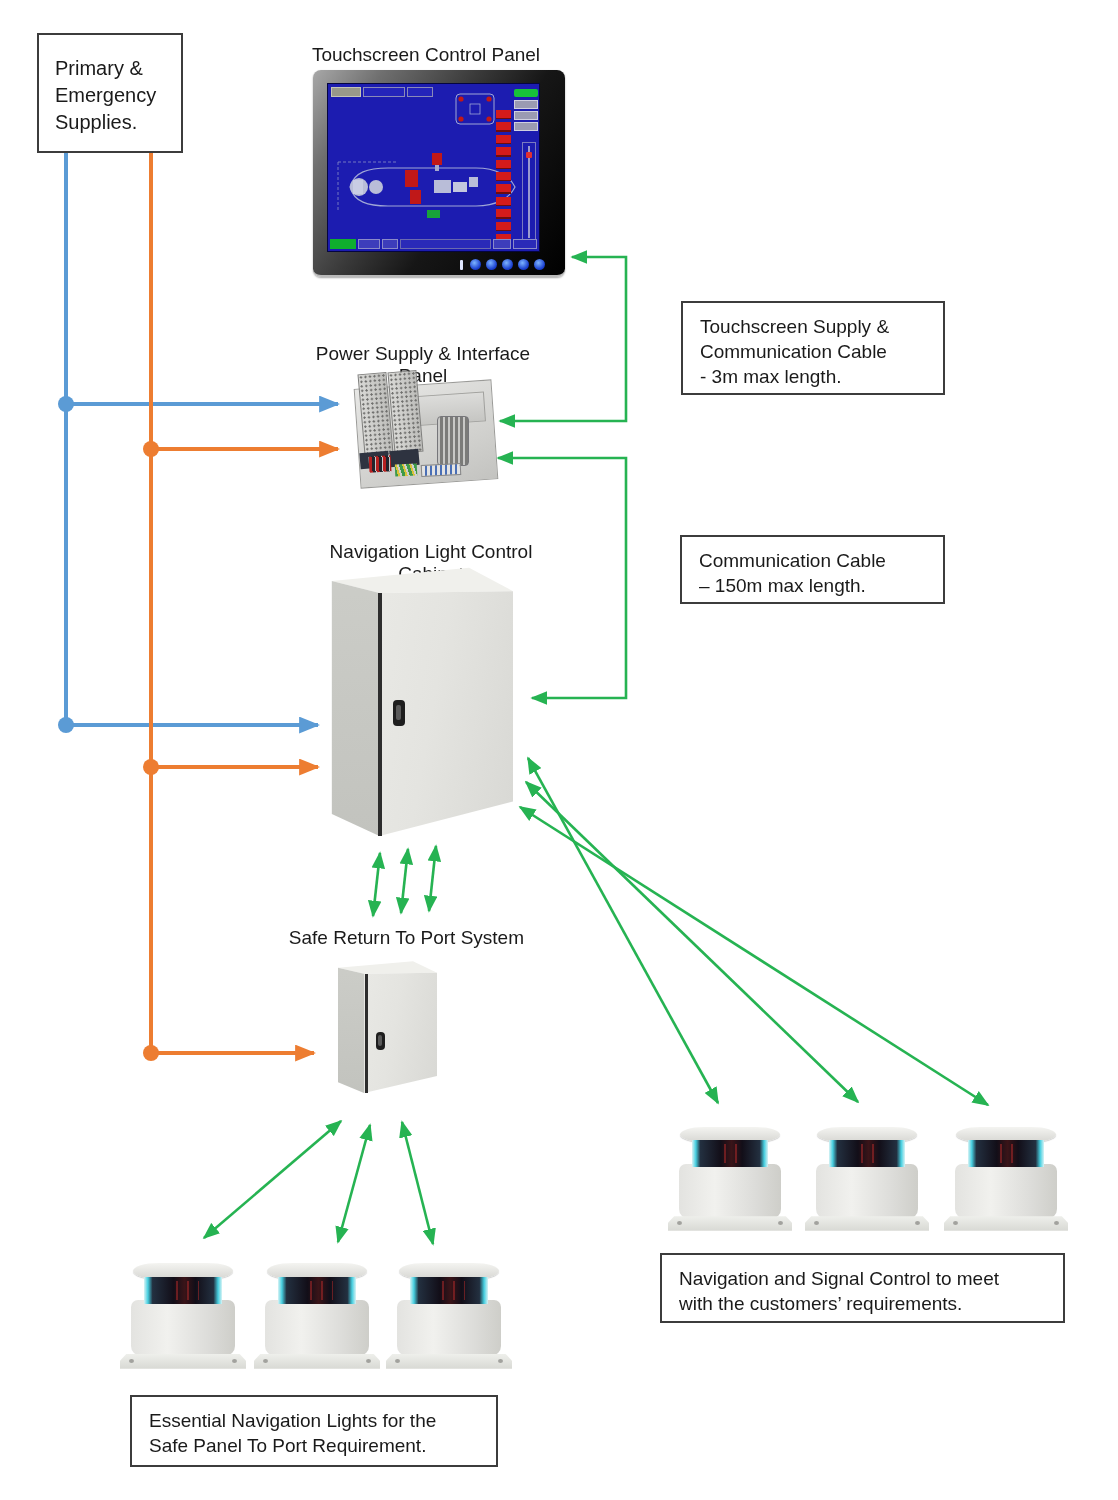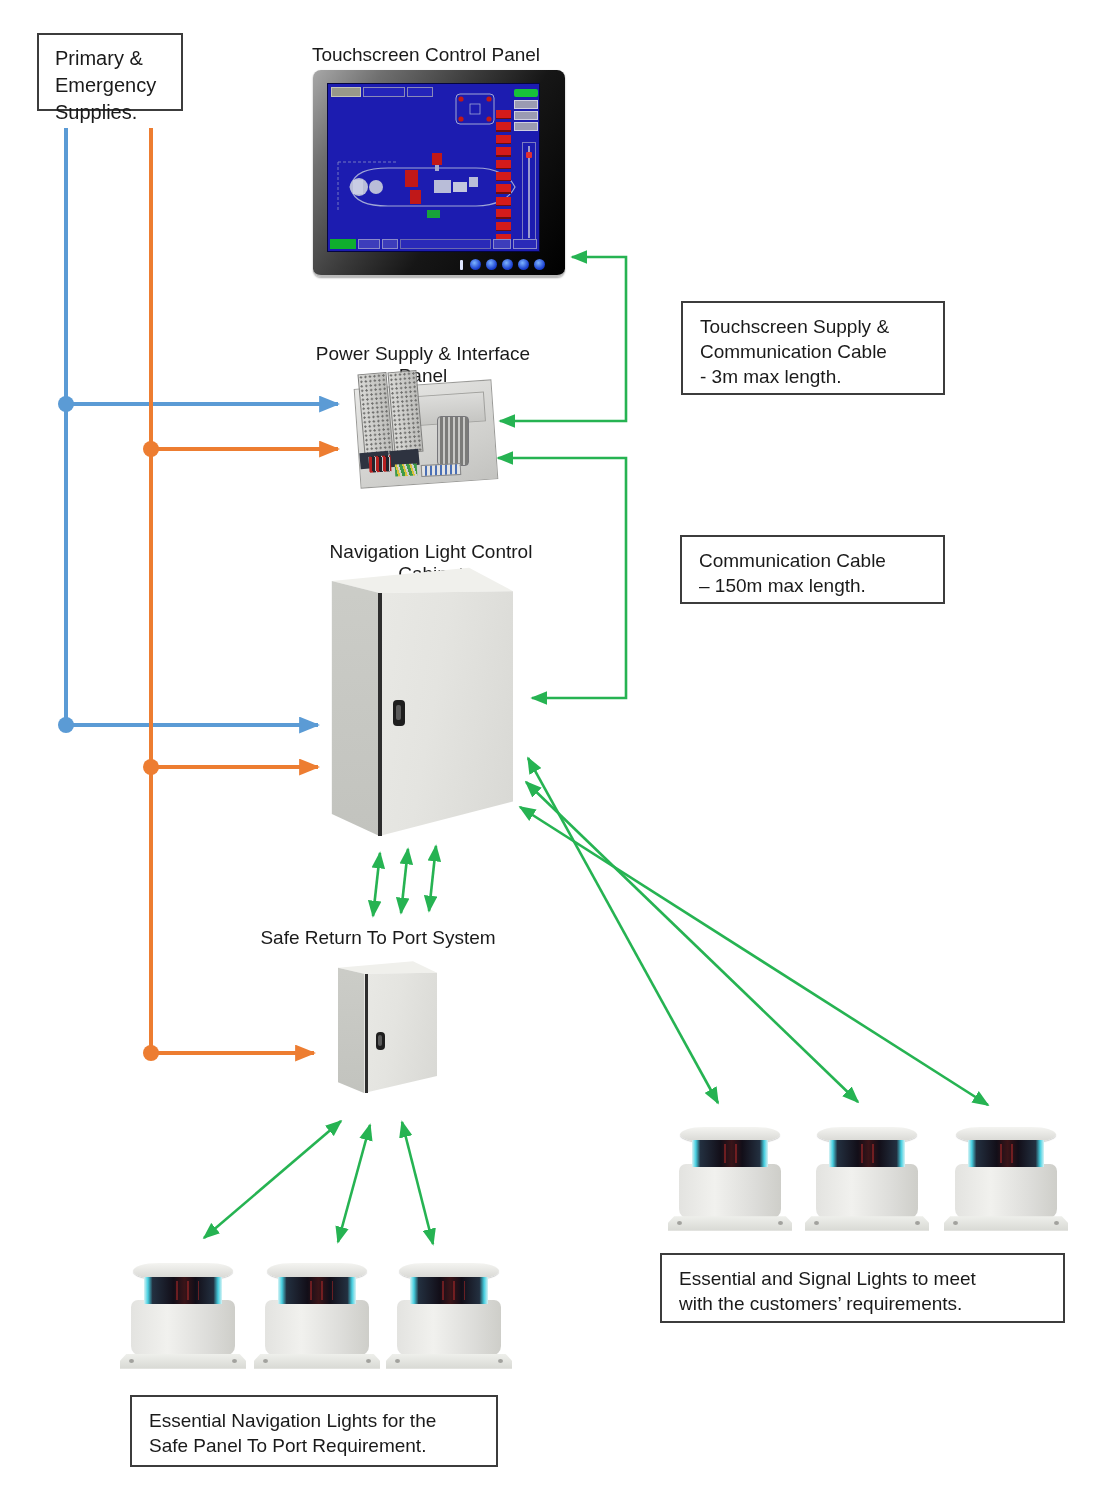--- a/index.html
+++ b/index.html
@@ -134,21 +134,21 @@
     <line class="ln-green" x1="526" y1="782" x2="858" y2="1102" marker-start="url(#ah-green)" marker-end="url(#ah-green)"></line>
     <line class="ln-green" x1="520" y1="807" x2="988" y2="1105" marker-start="url(#ah-green)" marker-end="url(#ah-green)"></line>
     <line class="ln-green" x1="380" y1="853" x2="373" y2="916" marker-start="url(#ah-green)" marker-end="url(#ah-green)"></line>
     <line class="ln-green" x1="408" y1="849" x2="401" y2="913" marker-start="url(#ah-green)" marker-end="url(#ah-green)"></line>
     <line class="ln-green" x1="436" y1="846" x2="429" y2="911" marker-start="url(#ah-green)" marker-end="url(#ah-green)"></line>
     <line class="ln-green" x1="341" y1="1121" x2="204" y2="1238" marker-start="url(#ah-green)" marker-end="url(#ah-green)"></line>
     <line class="ln-green" x1="370" y1="1125" x2="338" y2="1242" marker-start="url(#ah-green)" marker-end="url(#ah-green)"></line>
     <line class="ln-green" x1="402" y1="1122" x2="433" y2="1244" marker-start="url(#ah-green)" marker-end="url(#ah-green)"></line>
   </svg>
 
-  <div class="callout pre" style="left:37px;top:33px;width:146px;height:78px;font-size:20px;line-height:27px;padding:10px 16px;">Primary &amp;
+  <div class="callout pre" style="left:37px;top:33px;width:146px;height:120px;font-size:20px;line-height:27px;padding:20px 16px;">Primary &amp;
 Emergency
 Supplies.</div>
 
   <div class="comp-label" style="left:296px;top:44px;width:260px;">Touchscreen Control Panel</div>
 
   <div class="monitor">
     <div class="screen">
       <div class="tabs">
         <span class="tab sel" style="width:30px;"></span>
         <span class="tab" style="width:42px;"></span>
@@ -227,38 +227,38 @@
   <div class="cabinet abs" style="left:330px;top:565px;width:183px;height:275px;">
     <div class="cab-face top"></div>
     <div class="cab-face side"></div>
     <div class="cab-face frontfix"></div>
     <div class="hinge" style="left:48px;top:28px;width:4px;height:243px;"></div>
     <div class="handle" style="left:63px;top:135px;width:12px;height:26px;">
         <i></i>
       </div>
   </div>
 
-  <div class="comp-label" style="left:248px;top:927px;width:260px;">Safe Return To Port System</div>
+  <div class="comp-label" style="left:264px;top:927px;width:260px;text-align:right;">Safe Return To Port System</div>
 
   <div class="cabinet abs" style="left:337px;top:960px;width:100px;height:135px;">
     <div class="cab-face top"></div>
     <div class="cab-face side"></div>
     <div class="cab-face frontfix"></div>
     <div class="hinge" style="left:28px;top:14px;width:3px;height:119px;"></div>
     <div class="handle" style="left:39px;top:72px;width:9px;height:18px;">
         <i></i>
       </div>
   </div>
 
   <div class="callout pre" style="left:681px;top:301px;width:264px;height:94px;">Touchscreen Supply &amp;
 Communication Cable
 - 3m max length.</div>
   <div class="callout pre" style="left:680px;top:535px;width:265px;height:69px;">Communication Cable
 – 150m max length.</div>
-  <div class="callout pre" style="left:660px;top:1253px;width:405px;height:70px;">Essential and Signal Lights to meet
+  <div class="callout pre" style="left:660px;top:1253px;width:405px;height:70px;">Navigation and Signal Control to meet
 with the customers’ requirements.</div>
   <div class="callout pre" style="left:130px;top:1395px;width:368px;height:72px;">Essential Navigation Lights for the
 Safe Panel To Port Requirement.</div>
 
   <div class="light" style="left:120px;top:1256px;width:126px;height:114px;">
     <div class="cap"></div>
     <div class="bodyfix"></div>
     <div class="lens">
         <i></i>
       </div>

